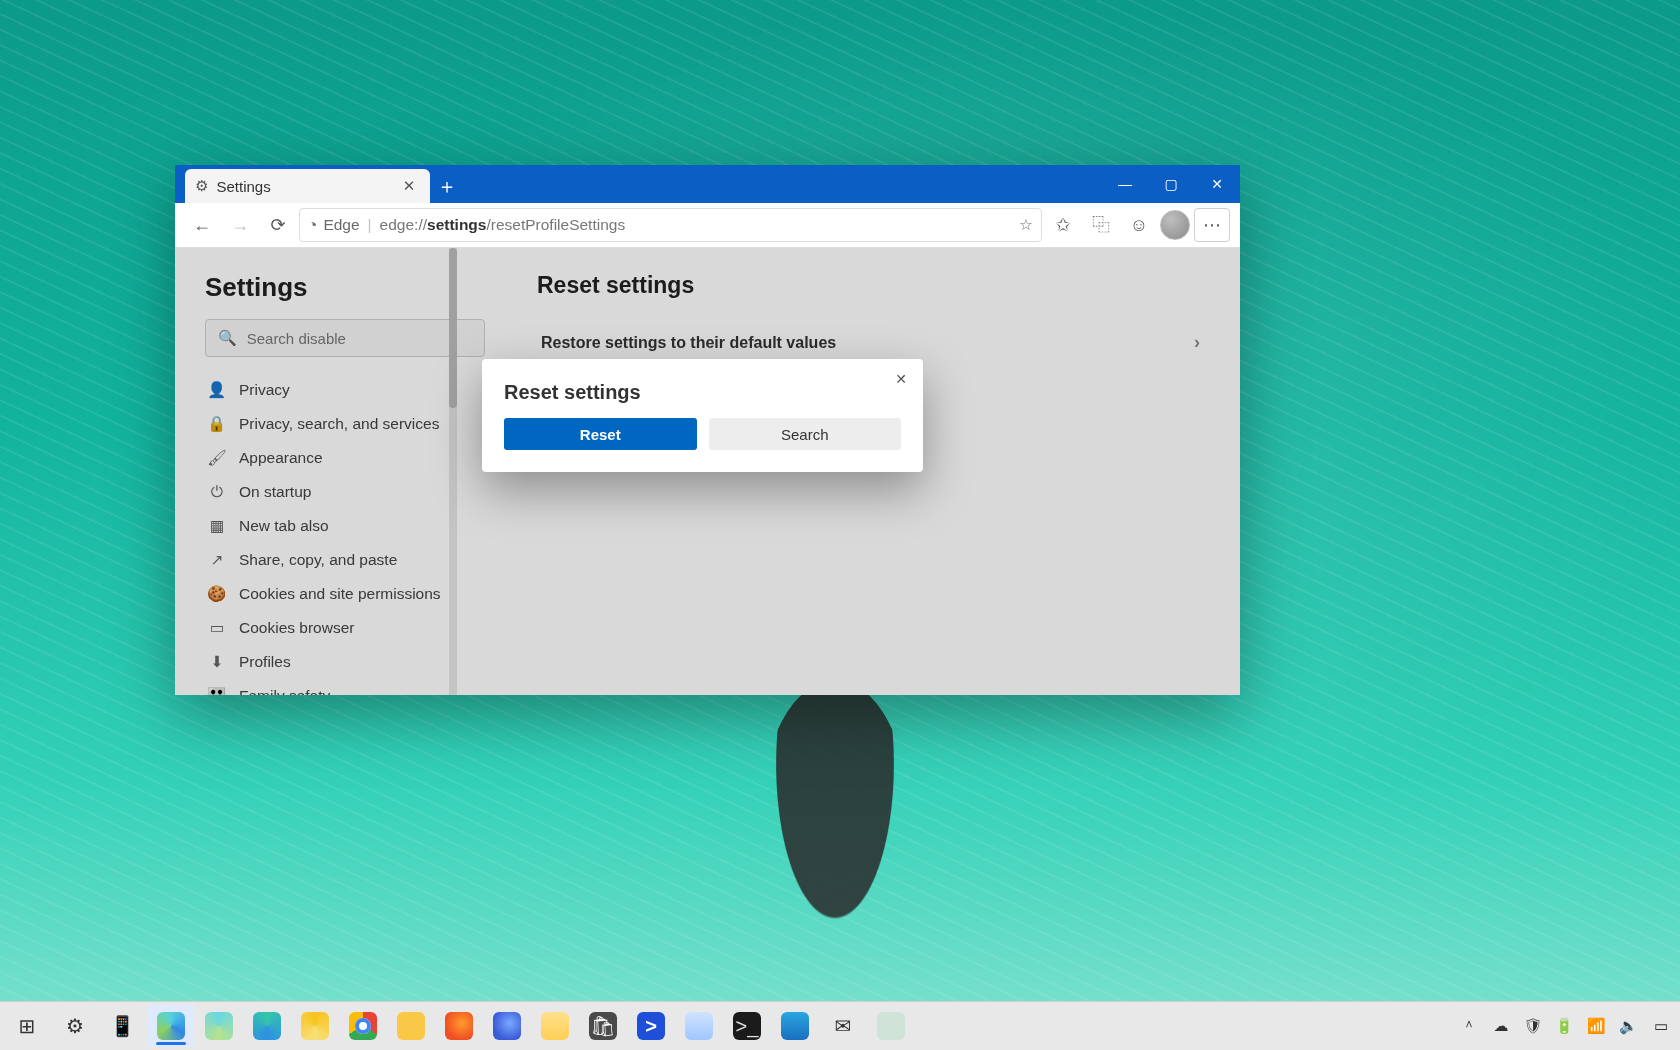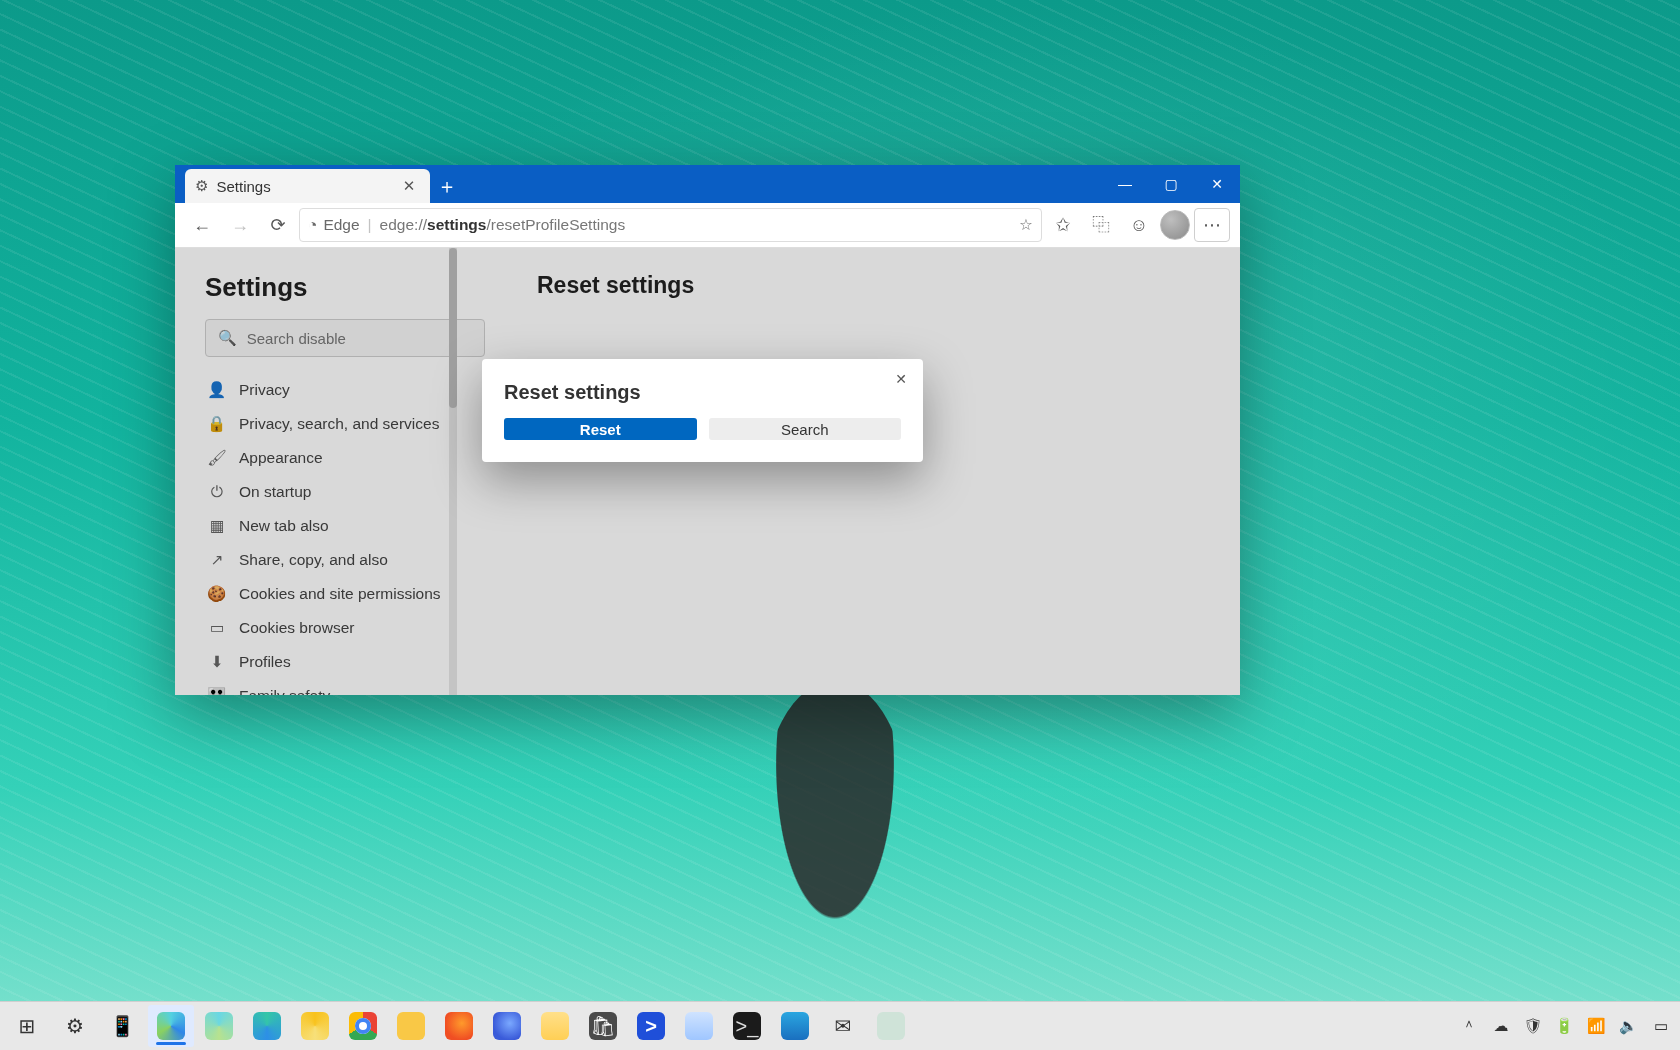--- a/index.html
+++ b/index.html
@@ -40,21 +40,21 @@
   .main { flex:1; padding:20px 36px 0 36px; }
   .main h2 { margin:4px 0 22px 0; font-size:23px; font-weight:600; color:#222; }
   .row { display:flex; align-items:center; justify-content:space-between; padding:10px 4px; color:#333; font-weight:600; border-top:1px solid rgba(0,0,0,.0); }
   .row .chev { color:#888; font-size:18px; }
   
   .dialog { position:absolute; left:307px; top:111px; width:397px; background:#fff; border-radius:4px; box-shadow:0 18px 48px rgba(0,0,0,.35); z-index:10; padding:20px 22px 22px 22px; color:#333; }
   .dialog h3 { margin:2px 0 14px 0; font-size:20px; font-weight:600; }
   .dialog .x { position:absolute; right:8px; top:6px; width:28px; height:28px; display:flex; align-items:center; justify-content:center; color:#555; border-radius:3px; font-size:14px; }
   .dialog p { margin:0 0 18px 0; font-size:14.5px; line-height:1.45; color:#444; }
   .btns { display:flex; gap:12px; }
-  .btn { flex:1; height:22px; border:0; border-radius:3px; font-size:15px; cursor:pointer; }
+  .btn { flex:1; height:32px; border:0; border-radius:3px; font-size:15px; cursor:pointer; }
   .btn.primary { background:#0067c0; color:#fff; font-weight:600; }
   .btn.secondary { background:#ededed; color:#333; }
   
   .taskbar { position:absolute; left:0; right:0; bottom:0; height:48px; background:#e8e8e8; border-top:1px solid #cfcfcf; display:flex; align-items:center; padding:0 4px; }
   .tb-left { display:flex; align-items:center; gap:2px; }
   .tb-btn { width:46px; height:42px; display:flex; align-items:center; justify-content:center; border-radius:3px; font-size:20px; color:#333; position:relative; }
   .tb-btn .glyph { width:28px; height:28px; display:flex; align-items:center; justify-content:center; border-radius:6px; }
   .tb-btn .dot-un { position:absolute; bottom:2px; left:12px; right:12px; height:3px; border-radius:2px; background:transparent; }
   .tb-btn.active { background:#dfeaff; }
   .tb-btn.active .dot-un { background:#1e73e8; left:8px; right:8px; }
@@ -148,21 +148,21 @@
             <div class="navitem">
               <span class="ico">⏻</span>
               <span>On startup</span>
             </div>
             <div class="navitem">
               <span class="ico">▦</span>
               <span>New tab also</span>
             </div>
             <div class="navitem">
               <span class="ico">↗</span>
-              <span>Share, copy, and also</span>
+              <span>Share, copy, and paste</span>
             </div>
             <div class="navitem">
               <span class="ico">🍪</span>
               <span>Cookies and site permissions</span>
             </div>
             <div class="navitem">
               <span class="ico">▭</span>
               <span>Cookies browser</span>
             </div>
             <div class="navitem">
@@ -171,20 +171,24 @@
             </div>
             <div class="navitem">
               <span class="ico">👪</span>
               <span>Family safety</span>
             </div>
           </nav>
       </aside>
 
       <main class="main">
         <h2>Reset settings</h2>
+        <div class="row">
+          <span>Restore settings to their default values</span>
+          <span class="chev">›</span>
+        </div>
       </main>
 
       <div class="overlay-dim"></div>
 
       <div class="dialog">
         <div class="x">✕</div>
         <h3>Reset settings</h3>
         <div class="btns">
           <button class="btn primary">Reset</button>
           <button class="btn secondary">Search</button>

